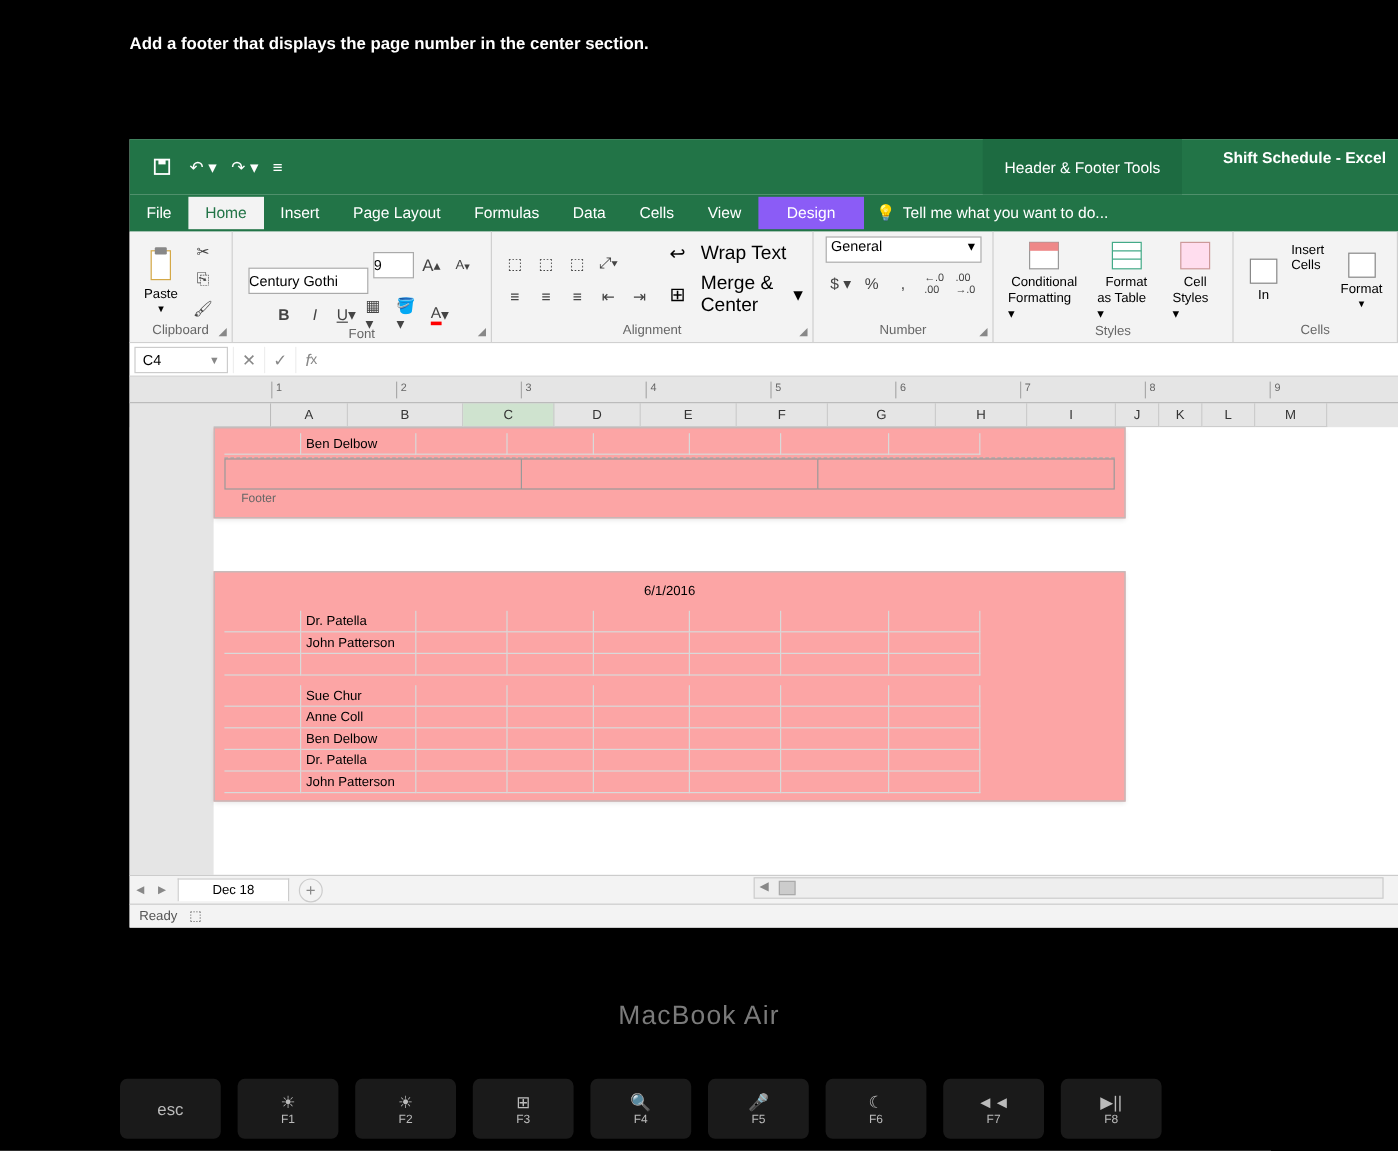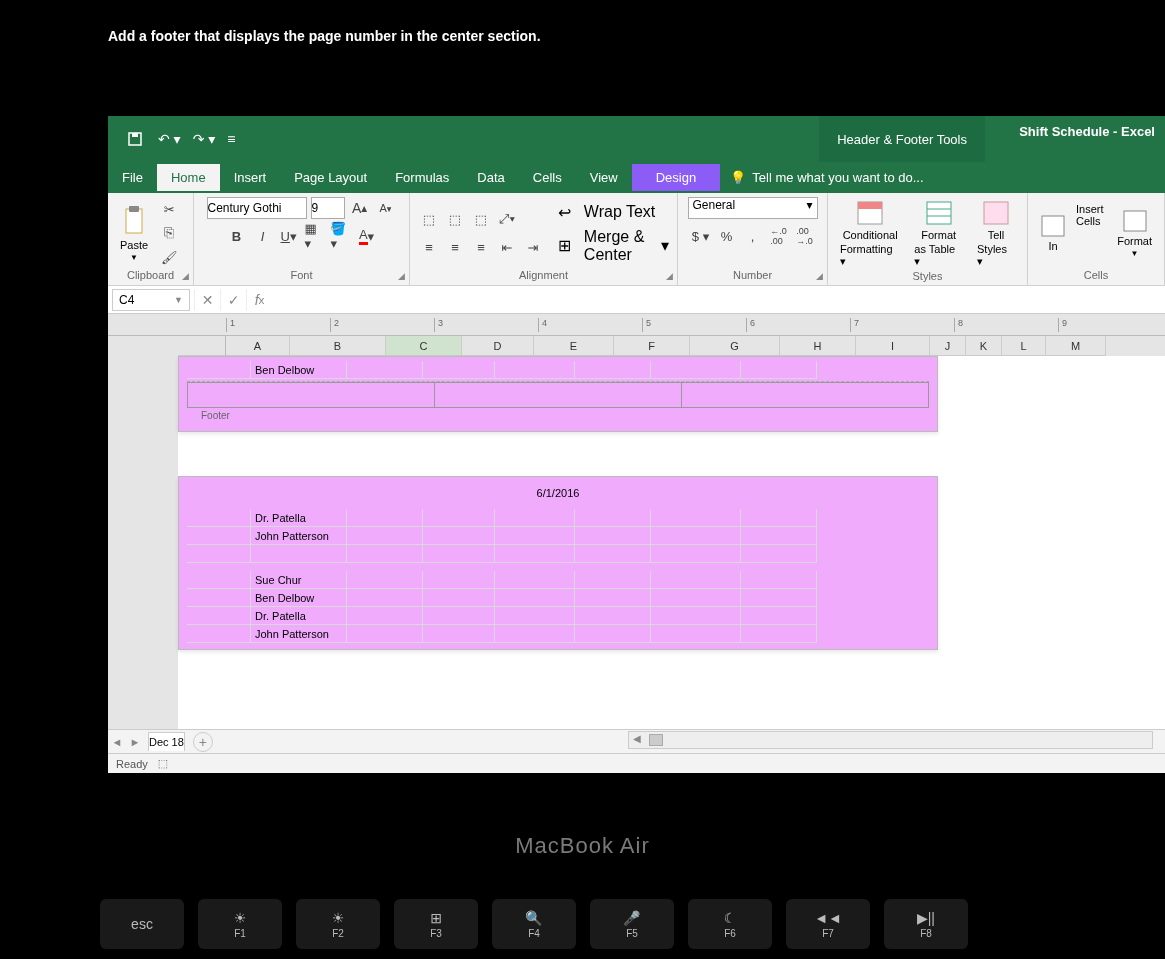--- a/index.html
+++ b/index.html
@@ -19,49 +19,49 @@
 .ribbon { height:93px; background:#f3f3f3; border-bottom:1px solid #d0d0d0; display:flex; }
 .group { border-right:1px solid #d0d0d0; padding:4px 8px 2px; display:flex; flex-direction:column; position:relative; }
 .group-body { flex:1; display:flex; align-items:center; gap:6px; }
 .group-label { text-align:center; font-size:11px; color:#666; padding-bottom:2px; }
 .dialog-launcher { position:absolute; bottom:4px; right:4px; font-size:9px; color:#888; }
 .big-btn { display:flex; flex-direction:column; align-items:center; justify-content:center; gap:2px; font-size:11px; padding:2px 4px; cursor:pointer; }
 .big-btn svg, .icon svg { display:block; }
 .font-rows { display:flex; flex-direction:column; gap:6px; }
 .row { display:flex; align-items:center; gap:4px; }
 select, input.small { font-size:12px; height:22px; border:1px solid #aaa; background:#fff; }
-.font-name { width:100px; }
+.font-name { width:100px;margin-top:26px; }
 .font-size { width:34px; }
 .ibtn { width:22px; height:22px; display:inline-flex; align-items:center; justify-content:center; font-size:13px; color:#444; cursor:pointer; border:1px solid transparent; }
 .num-fmt { width:130px; height:22px; border:1px solid #aaa; background:#fff; font-size:12px; padding:0 4px; }
 .formula-bar { height:28px; background:#fff; border-bottom:1px solid #ccc; display:flex; align-items:center; }
 .name-box { width:78px; height:22px; border:1px solid #ccc; margin:0 4px; font-size:12px; padding:0 6px; display:flex; align-items:center; justify-content:space-between; }
 .fb-btn { width:26px; height:22px; display:inline-flex; align-items:center; justify-content:center; color:#888; font-size:14px; border-left:1px solid #eee; }
 .fb-input { flex:1; border:none; font-size:12px; padding:0 8px; height:22px; }
 .sheet-area { position:relative; height:calc(100% - 46px - 31px - 93px - 28px - 24px - 20px); overflow:hidden; background:#e5e5e5; display:flex; }
 .row-hdr-col { width:48px; background:#e5e5e5; border-right:1px solid #bbb; }
 .row-hdr { height:18px; border-bottom:1px solid #ccc; font-size:11px; color:#333; display:flex; align-items:center; justify-content:flex-end; padding-right:6px; }
 .ruler { height:22px; background:#e5e5e5; border-bottom:1px solid #bbb; position:relative; font-size:9px; color:#666; }
 .col-hdrs { height:20px; background:#e5e5e5; display:flex; }
 .col-hdr { border-right:1px solid #ccc; border-bottom:1px solid #ccc; font-size:11px; color:#333; display:flex; align-items:center; justify-content:center; }
 .col-hdr.sel { background:#cfe3cf; }
 .grid-body { position:relative; background:#fff; }
-.page-view { position:absolute; background:#f0abfc; border:1px solid #bbb; box-shadow:0 2px 4px rgba(0,0,0,.1); }
+.page-view { position:absolute; background:#fca5a5; border:1px solid #bbb; box-shadow:0 2px 4px rgba(0,0,0,.1); }
 .cell-row { display:flex; height:18px; }
 .cell { border-right:1px solid #d9d9d9; border-bottom:1px solid #d9d9d9; font-size:11px; padding:0 4px; display:flex; align-items:center; overflow:hidden; white-space:nowrap; }
 .footer-area { border-top:1px dashed #aaa; margin-top:2px; }
 .footer-box { display:flex; height:26px; }
 .footer-sec { border:1px solid #999; flex:1; }
 .footer-sec.mid { border-left:none; border-right:none; }
 .footer-label { font-size:10px; color:#666; margin-top:2px; margin-left:14px; }
 .page2-hdr { text-align:center; font-size:11px; padding:10px 0; }
 .saturday-lbl { font-family:"Century Gothic",sans-serif; font-size:13px; padding-left:4px; }
 .sheet-tabs { height:24px; background:#f3f3f3; border-top:1px solid #ccc; display:flex; align-items:center; font-size:11px; }
 .nav-arrow { width:18px; text-align:center; color:#888; }
-.sheet-tab { background:#fff; border:1px solid #ccc; border-bottom:none; padding:3px 0; margin-left:4px; }
+.sheet-tab { background:#fff; border:1px solid #ccc; border-bottom:none; padding:3px 28px; margin-left:4px; }
 .add-sheet { width:20px; height:20px; border:1px solid #ccc; border-radius:50%; display:inline-flex; align-items:center; justify-content:center; margin-left:8px; color:#888; font-size:14px; }
 .status-bar { height:20px; background:#f3f3f3; border-top:1px solid #ccc; display:flex; align-items:center; font-size:11px; padding:0 8px; color:#555; }
 .scroll-track { position:absolute; bottom:24px; left:520px; right:12px; height:18px; background:#eee; border:1px solid #ccc; }
 .laptop-label { position:absolute; bottom:100px; width:100%; text-align:center; color:#7a7a7a; font-size:22px; font-family:"Helvetica Neue",sans-serif; letter-spacing:1px; }
 .keys { position:absolute; bottom:0; left:100px; right:0; height:60px; display:flex; gap:14px; }
 .key { background:#1a1a1a; color:#bbb; border-radius:6px; width:84px; height:50px; display:flex; flex-direction:column; align-items:center; justify-content:center; font-size:10px; gap:2px; }
 .key .sym { font-size:14px; }
 .ruler-tick { position:absolute; top:4px; border-left:1px solid #aaa; height:14px; padding-left:3px; }
 </style>
 </head>
@@ -208,21 +208,21 @@
               <line x1="3" y1="10" x2="27" y2="10" stroke="#4a8"></line>
               <line x1="3" y1="17" x2="27" y2="17" stroke="#4a8"></line>
             </svg>
           <span>Format</span>
           <span><span>as Table</span> ▾</span>
         </div>
         <div class="big-btn">
           <svg width="30" height="28">
               <rect x="3" y="3" width="24" height="22" fill="#fde" stroke="#c99"></rect>
             </svg>
-          <span>Tell</span>
+          <span>Cell</span>
           <span><span>Styles</span> ▾</span>
         </div>
       </div>
       <div class="group-label">Styles</div>
     </div>
 
     <div class="group" style="flex:1;">
       <div class="group-body">
         <div class="big-btn">
           <svg width="26" height="24">
@@ -354,20 +354,30 @@
                 <div class="cell" style="width:96px;">Sue Chur</div>
                 <div class="cell" style="width:76px;"></div>
                 <div class="cell" style="width:72px;"></div>
                 <div class="cell" style="width:80px;"></div>
                 <div class="cell" style="width:76px;"></div>
                 <div class="cell" style="width:90px;"></div>
                 <div class="cell" style="width:76px;"></div>
               </div>
             <div class="cell-row">
                 <div class="cell" style="width:64px;"></div>
+                <div class="cell" style="width:96px;">Anne Coll</div>
+                <div class="cell" style="width:76px;"></div>
+                <div class="cell" style="width:72px;"></div>
+                <div class="cell" style="width:80px;"></div>
+                <div class="cell" style="width:76px;"></div>
+                <div class="cell" style="width:90px;"></div>
+                <div class="cell" style="width:76px;"></div>
+              </div>
+            <div class="cell-row">
+                <div class="cell" style="width:64px;"></div>
                 <div class="cell" style="width:96px;">Ben Delbow</div>
                 <div class="cell" style="width:76px;"></div>
                 <div class="cell" style="width:72px;"></div>
                 <div class="cell" style="width:80px;"></div>
                 <div class="cell" style="width:76px;"></div>
                 <div class="cell" style="width:90px;"></div>
                 <div class="cell" style="width:76px;"></div>
               </div>
             <div class="cell-row">
                 <div class="cell" style="width:64px;"></div>

